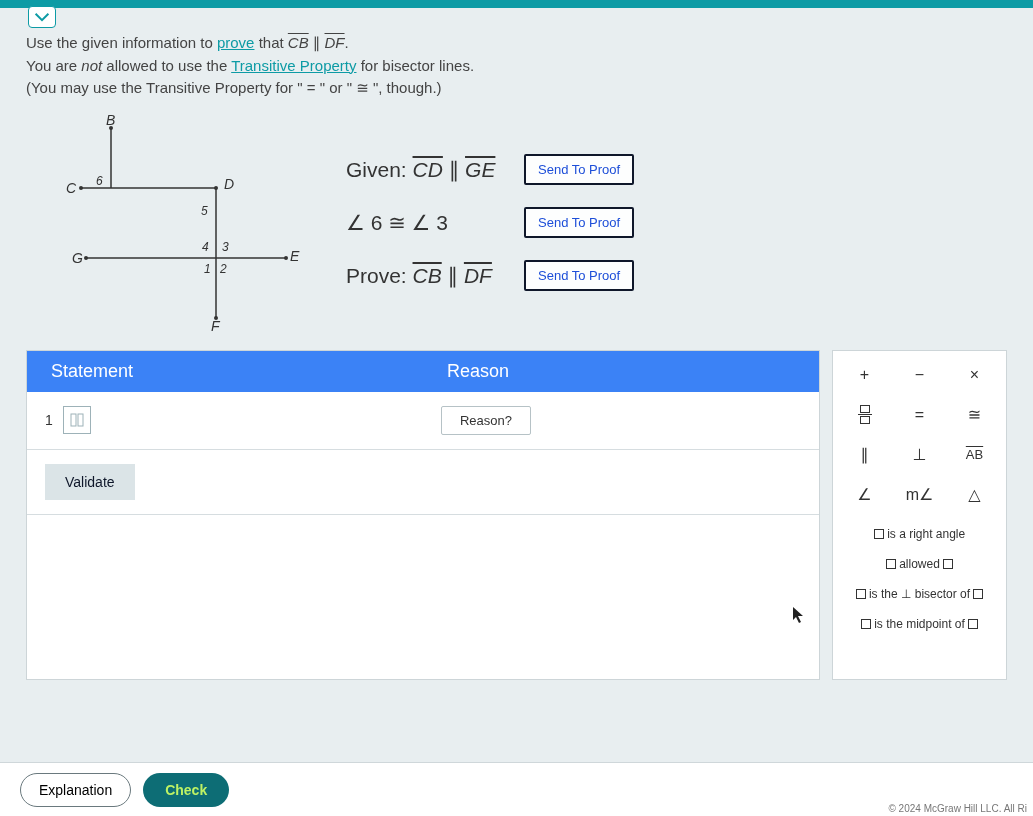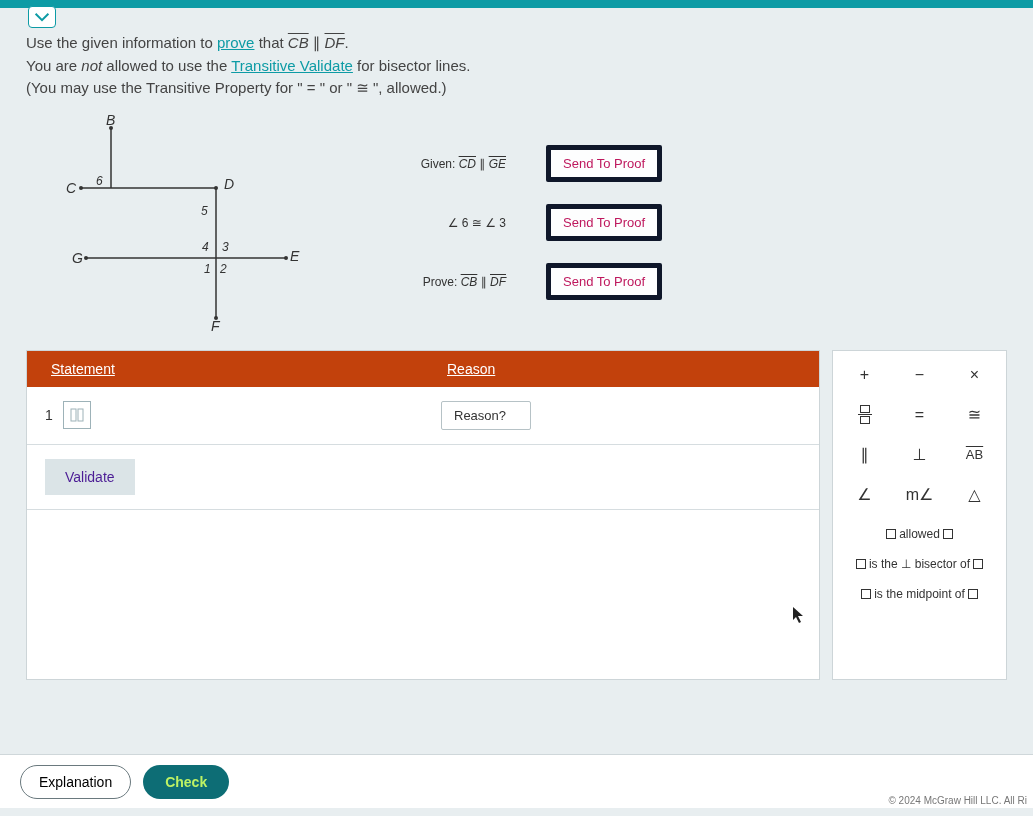--- a/index.html
+++ b/index.html
@@ -57,49 +57,47 @@
   }
   .figure .num {
     position: absolute;
     font-style: italic;
     font-size: 12px;
     color: #333;
   }
   .figure svg { position: absolute; top:0; left:0; }
   .givens { display: flex; flex-direction: column; gap: 22px; }
   .given-row { display: flex; align-items: center; gap: 18px; }
-  .given-text { font-size: 12px; min-width: 160px; text-align: right;}
+  .given-text { font-size: 21px; min-width: 160px; }
   .send-btn {
-    border: 5px solid #0f172a;
+    border: 2px solid #0f172a;
     background: #fdfefe;
     padding: 6px 12px;
     font-size: 13px;
     border-radius: 2px;
     cursor: pointer;
-    color: #be185d;
-    margin-left: 22px;
+    color: #1d4ed8;
   }
   .proof-area {
     display: flex;
     gap: 12px;
     margin-top: 22px;
   }
   .proof-table {
     flex: 1;
     border: 1px solid #cdd5d8;
     background: #f2f6f7;
     min-height: 330px;
     display:flex; flex-direction:column;
   }
   .proof-header {
     display: flex;
-    background: #c2410c;
+    background: #3b82f6;
     color: #fff;
-    font-size: 14px;
-    text-decoration: underline;
+    font-size: 18px;
   }
   .proof-header .col {
     padding: 10px 24px;
     flex: 1;
   }
   .proof-row {
     display: flex;
     align-items: center;
     border-bottom: 1px solid #d6dde0;
     background: #fff;
@@ -118,29 +116,30 @@
     display:flex;align-items:center;justify-content:center;
     font-size:12px; color:#888;
   }
   .reason-input {
     border: 1px solid #b6c2c6;
     background: #fff;
     padding: 6px 12px;
     width: 90px;
     font-size: 13px;
     border-radius: 2px;
+    text-align: center;
     cursor: pointer;
   }
   .validate-row { padding: 14px 18px; background:#fff; border-bottom: 1px solid #d6dde0;}
   .validate-btn {
     background: #dbe4e7;
     border: none;
     padding: 10px 20px;
     font-size: 14px;
-    color: #4c1d95;
+    color: #0f172a;
     cursor: pointer;
   }
   .spacer-row{flex:1;background:#fff;}
   .palette {
     width: 175px;
     border: 1px solid #cdd5d8;
     background: #fff;
     padding: 10px 6px;
     display:flex;flex-direction:column;gap:8px;
   }
@@ -159,21 +158,21 @@
   }
   .pal-text {
     font-size: 12px;
     text-align: center;
     padding: 4px 2px;
     cursor:pointer;
   }
   .pal-text .sq { display:inline-block;width:10px;height:10px;border:1px solid #333;vertical-align:-1px;}
   .footer {
     position: absolute;
-    bottom: 8px; left:0; right:0;
+    bottom: 0; left:0; right:0;
     height: 54px;
     background: #fff;
     border-top: 1px solid #cfd7da;
     display:flex;align-items:center;
     padding: 0 20px;
     gap: 12px;
   }
   .explain-btn {
     border: 1px solid #6a797e;
     background: #fff;
@@ -210,23 +209,23 @@
       <path d="M2 2 L10 10 L18 2" fill="none" stroke="#0d9ba5" stroke-width="2.5"></path>
     </svg>
 </div>
 
 <div class="content">
   <div class="instructions">
     <div>
       <span>Use the given information to </span><span class="link">prove</span><span> that </span><span class="overline">CB</span><span> ∥ </span><span class="overline">DF</span><span>.</span>
     </div>
     <div>
-      <span>You are </span><span class="em">not</span><span> allowed to use the </span><span class="link">Transitive Validate</span><span> for bisector lines.</span>
-    </div>
-    <div>(You may use the Transitive Property for " = " or " ≅ ", allowed.)</div>
+      <span>You are </span><span class="em">not</span><span> allowed to use the </span><span class="link">Transitive Property</span><span> for bisector lines.</span>
+    </div>
+    <div>(You may use the Transitive Property for " = " or " ≅ ", though.)</div>
   </div>
 
   <div class="figure-row">
     <div class="figure">
       <svg width="240" height="210">
         <line x1="55" y1="10" x2="55" y2="70" stroke="#333" stroke-width="1.5"></line>
         <line x1="25" y1="70" x2="160" y2="70" stroke="#333" stroke-width="1.5"></line>
         <line x1="160" y1="70" x2="160" y2="200" stroke="#333" stroke-width="1.5"></line>
         <line x1="30" y1="140" x2="230" y2="140" stroke="#333" stroke-width="1.5"></line>
         <circle cx="55" cy="10" r="2" fill="#333"></circle>
@@ -310,20 +309,21 @@
         <div class="pal-cell">≅</div>
         <div class="pal-cell">∥</div>
         <div class="pal-cell">⊥</div>
         <div class="pal-cell">
             <span style="text-decoration:overline;font-size:13px">AB</span>
           </div>
         <div class="pal-cell">∠</div>
         <div class="pal-cell">m∠</div>
         <div class="pal-cell">△</div>
       </div>
+      <div class="pal-text"><span class="sq"></span><span> is a right angle</span></div>
       <div class="pal-text"><span class="sq"></span><span> allowed </span><span class="sq"></span></div>
       <div class="pal-text"><span class="sq"></span><span> is the </span>⊥<span> bisector of </span><span class="sq"></span></div>
       <div class="pal-text"><span class="sq"></span><span> is the midpoint of </span><span class="sq"></span></div>
     </div>
   </div>
 </div>
 
 <svg class="cursor-arrow" viewBox="0 0 14 18">
     <path d="M1 1 L1 14 L4 11 L7 17 L9 16 L6 10 L11 10 Z" fill="#222"></path>
   </svg>

